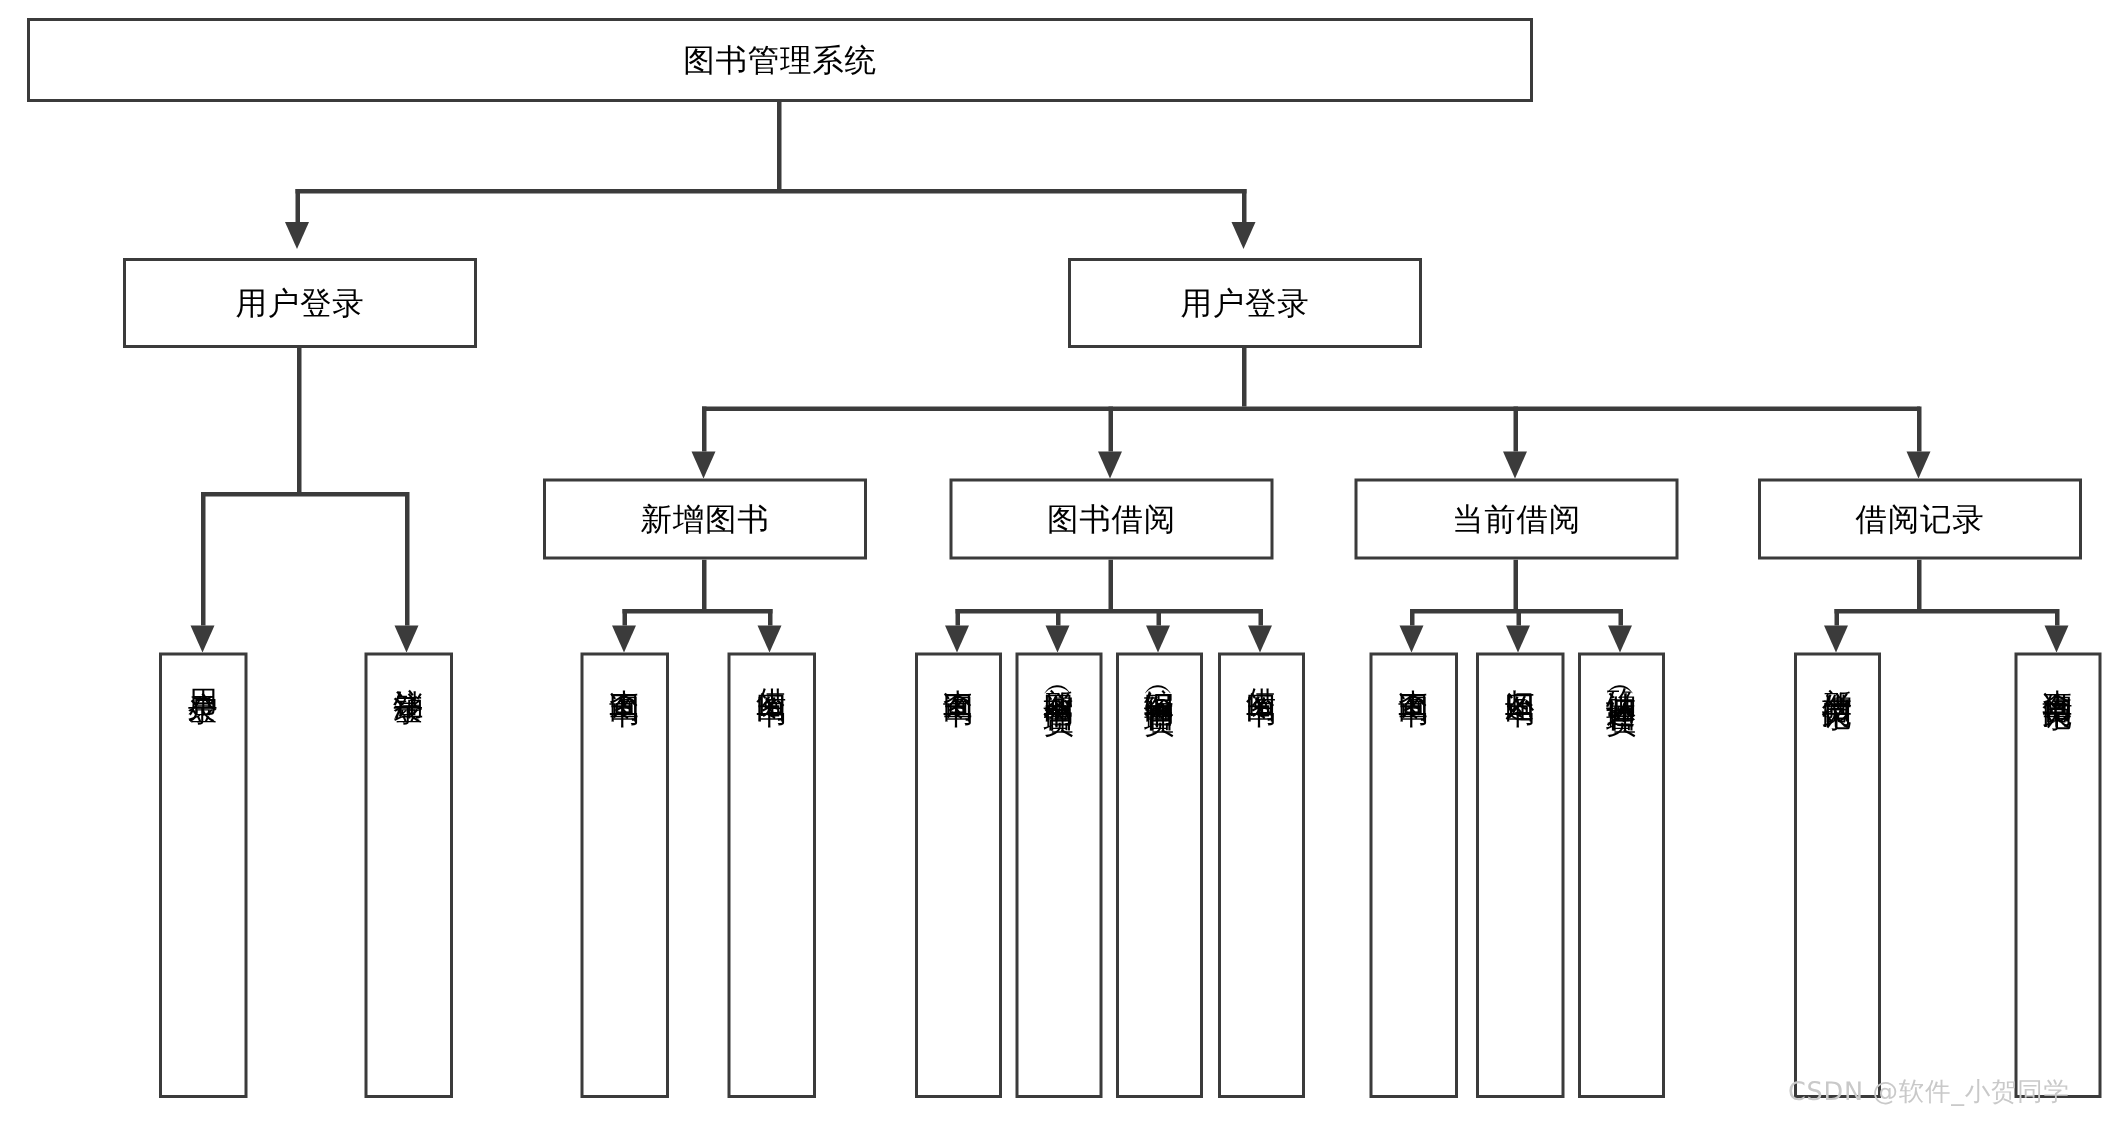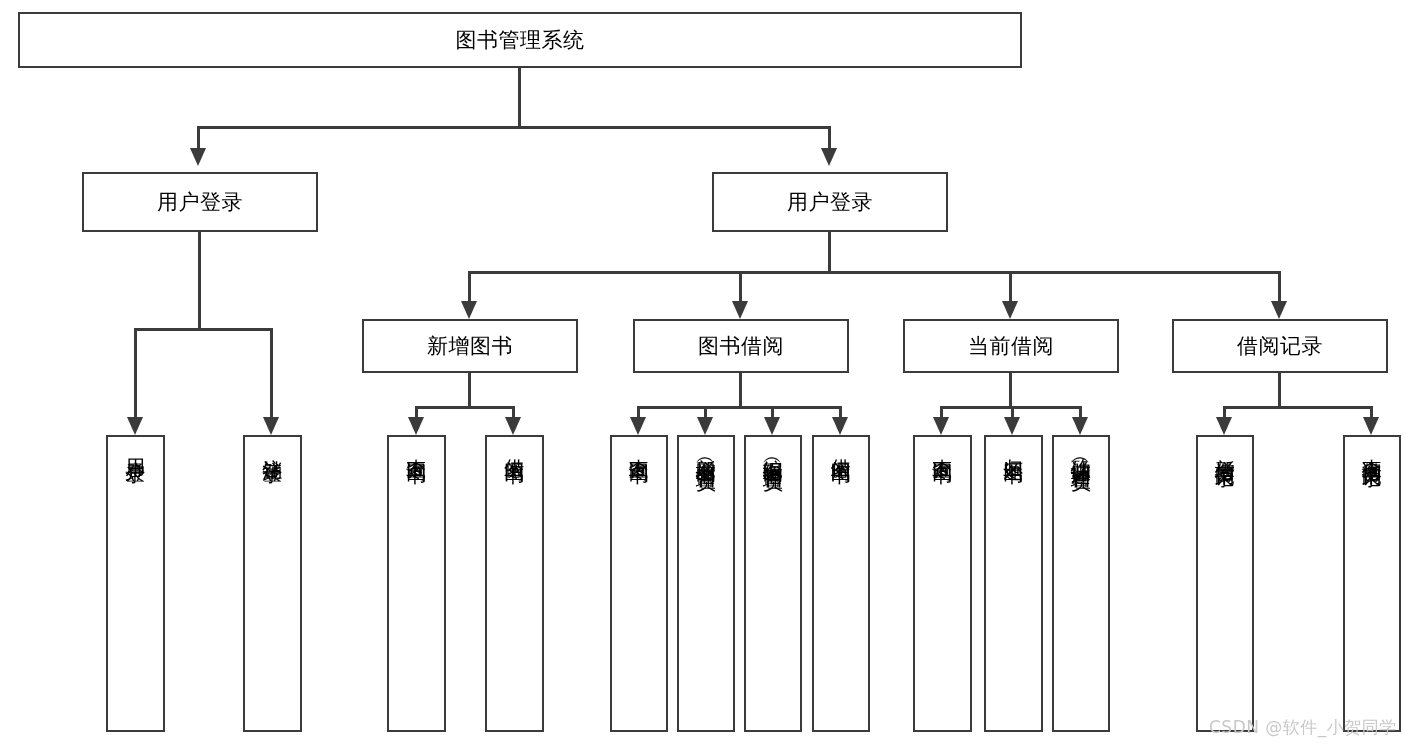--- a/index.html
+++ b/index.html
@@ -210,15 +210,15 @@
     <span class="label">确认归还（管理员）</span>
   </div>
 
   <div class="node vert" style="left:1196px; top:435px; width:58px; height:297px;">
     <span class="label">新增借阅记录</span>
   </div>
   <div class="node vert" style="left:1343px; top:435px; width:58px; height:297px;">
     <span class="label">查询借阅记录</span>
   </div>
 
-  <div id="watermark" style="left:1192px; top:716px;margin-left:17px;">CSDN @软件_小贺同学</div>
+  <div id="watermark" style="left:1192px; top:716px;">CSDN @软件_小贺同学</div>
 
 </div>
 
 </body></html>

